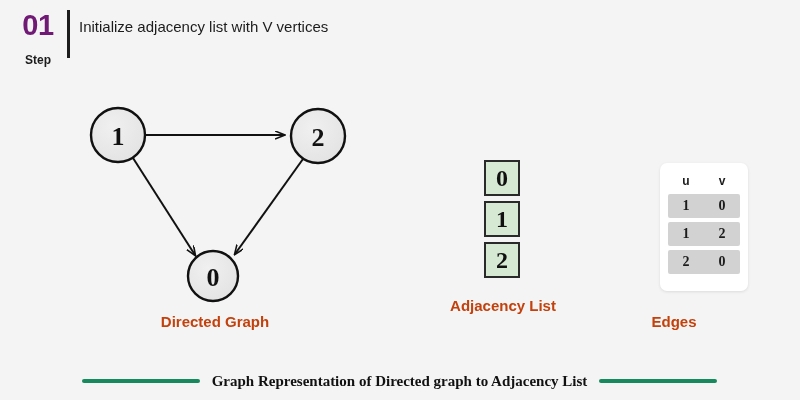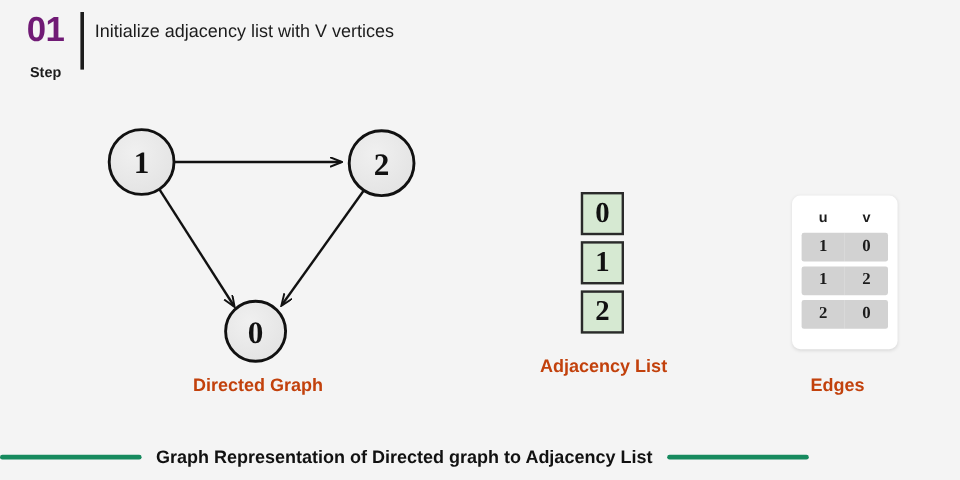--- a/index.html
+++ b/index.html
@@ -164,35 +164,36 @@
     height: 22px;
     width: 50%;
   }
   #edges-table td:first-child {
     border-radius: 2px 0 0 2px;
   }
   #edges-table td:last-child {
     border-radius: 0 2px 2px 0;
   }
   #caption-edges {
-    left: 618px;
+    left: 594px;
     top: 313px;
     width: 160px;
   }
 
   
   #footer {
     position: absolute;
     left: 0;
     top: 366px;
     width: 799px;
     height: 30px;
     display: flex;
     align-items: center;
-    justify-content: flex-start;
+    justify-content: center;
+    font-family: Liberation Serif, serif;
   }
   .footer-rule {
     height: 4px;
     width: 118px;
     background: #168a5e;
     border-radius: 2px;
     flex: none;
   }
   #footer-text {
     font-size: 15px;

